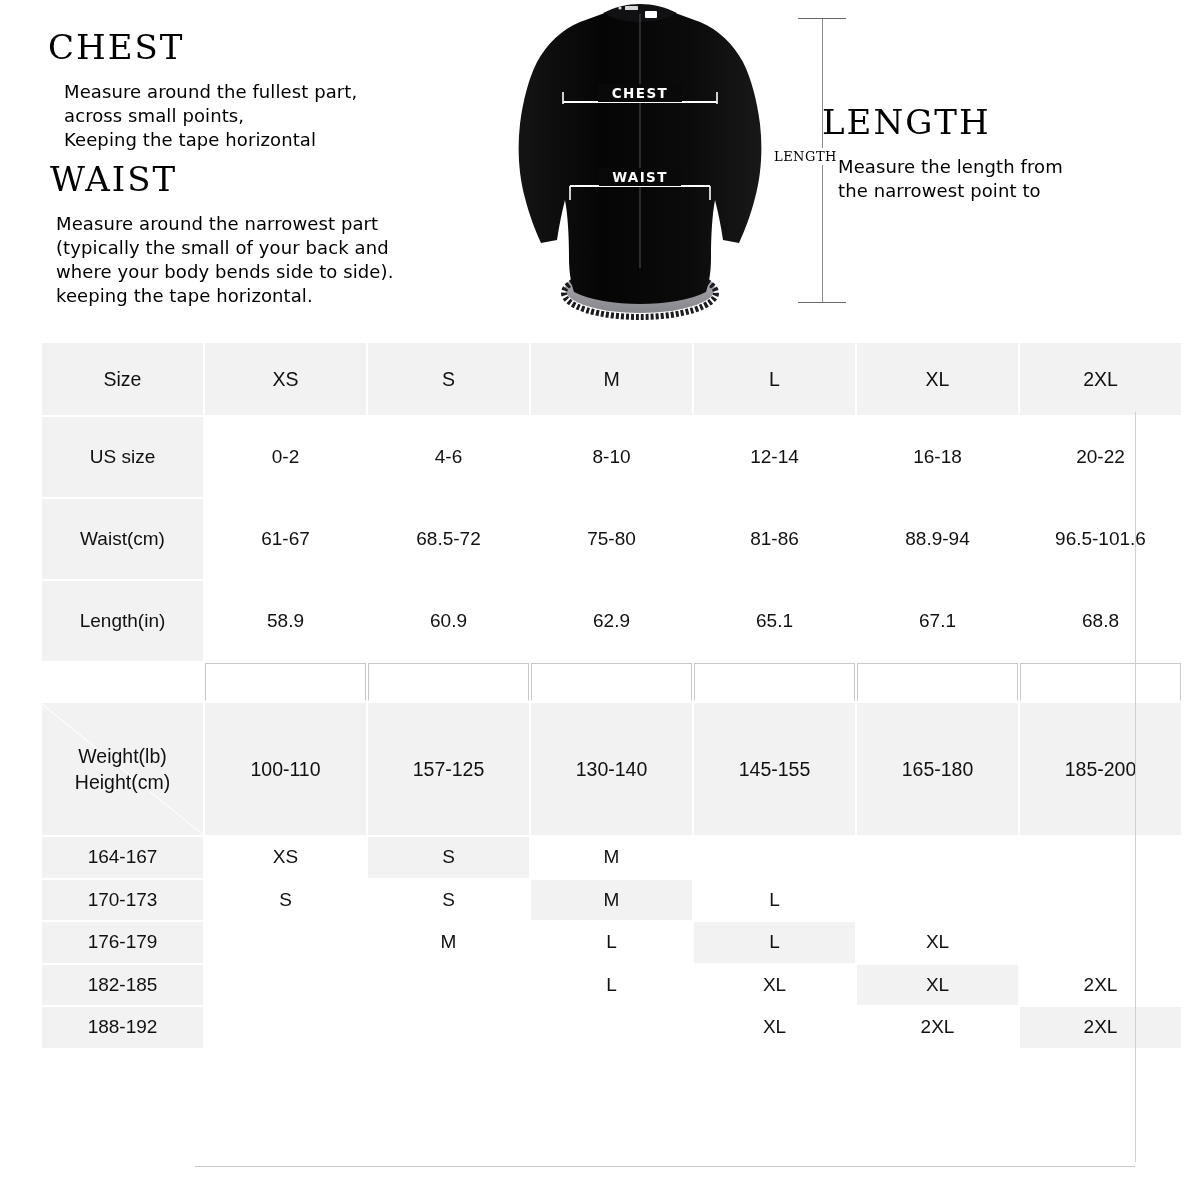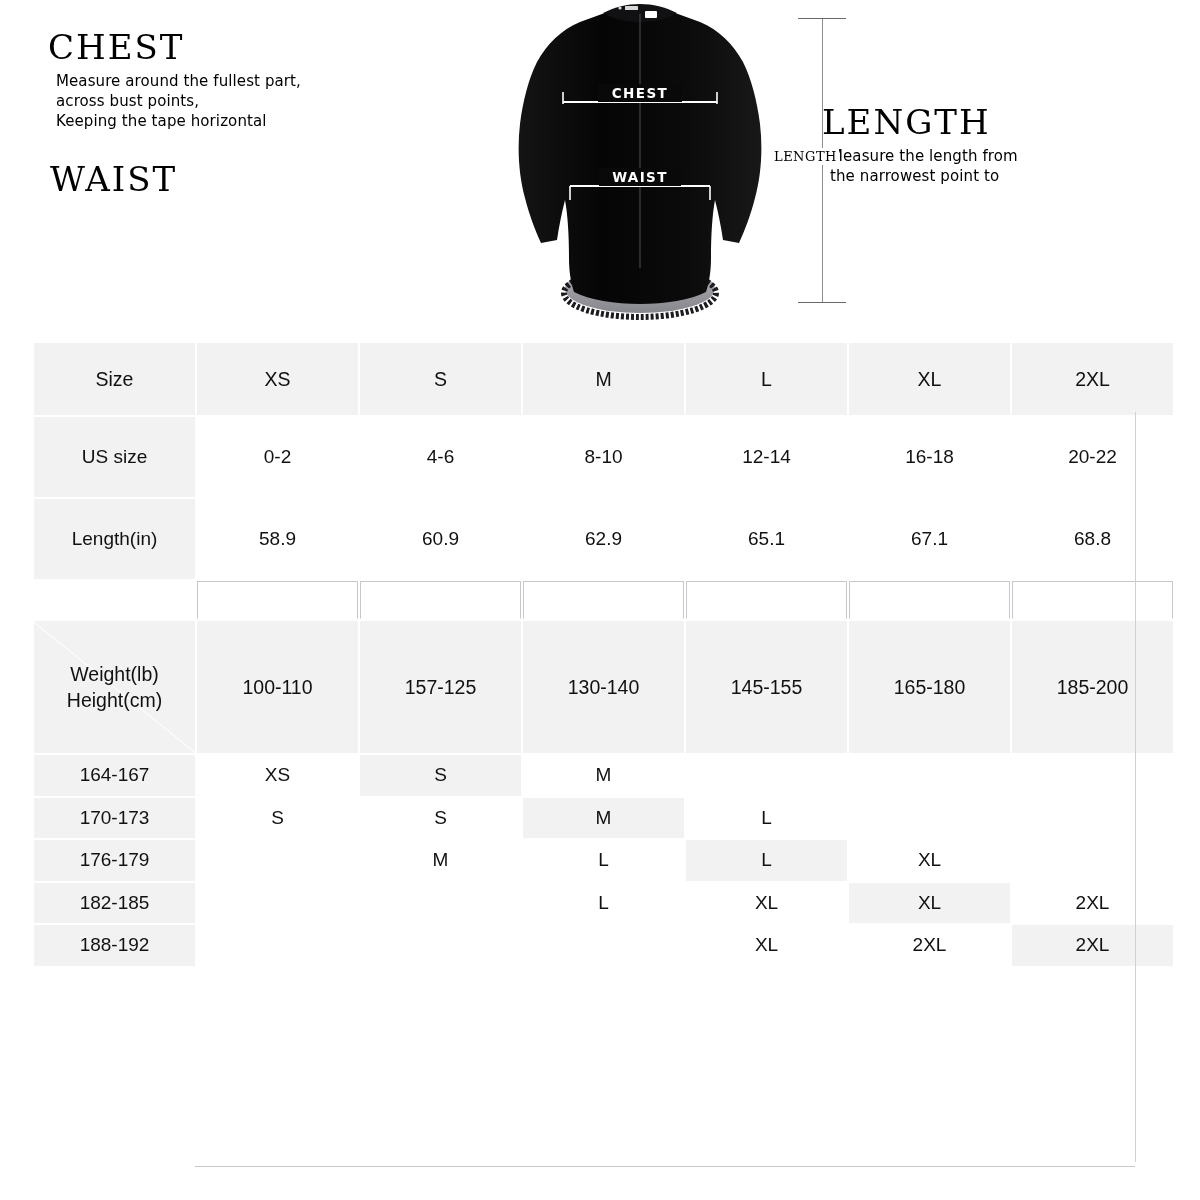--- a/index.html
+++ b/index.html
@@ -34,23 +34,23 @@
     font-family: "DejaVu Serif", serif;
     font-size: 34px;
     letter-spacing: 2px;
     line-height: 1.0;
     margin: 0 0 6px 0;
     font-weight: 400;
   }
   .mb-title.indent-sm { margin-left: 10px; }
   .mb-body {
     font-family: "DejaVu Sans", sans-serif;
-    font-size: 15px;
+    font-size: 18px;
     line-height: 1.33;
-    margin: 8px;
+    margin: 16px;
     letter-spacing: 0.1px;
   }
   .mb-body span { display: block; }
 
   
   .garment-wrap {
     position: absolute;
     left: 495px;
     top: 0px;
     width: 290px;
@@ -90,21 +90,21 @@
     font-size: 13px;
     letter-spacing: 0.5px;
     background: #ffffff;
     padding: 1px 2px;
     white-space: nowrap;
   }
 
   
   .chart {
     position: absolute;
-    left: 32px;
+    left: 40px;
     top: 341px;
     width: 1137px;
   }
   table.sizes {
     border-collapse: separate;
     border-spacing: 2px 2px;
     width: 1137px;
     table-layout: fixed;
   }
   table.sizes td {
@@ -183,27 +183,33 @@
 </style>
 </head>
 <body>
 
 <div class="top-area">
 
   <div class="measure-block mb-chest">
     <p class="mb-title">CHEST</p>
     <p class="mb-body">
       <span>Measure around the fullest part,</span>
-      <span>across bust points,</span>
+      <span>across small points,</span>
       <span>Keeping the tape horizontal</span>
     </p>
   </div>
 
   <div class="measure-block mb-waist">
     <p class="mb-title indent-sm">WAIST</p>
+    <p class="mb-body">
+      <span>Measure around the narrowest part</span>
+      <span>(typically the small of your back and</span>
+      <span>where your body bends side to side).</span>
+      <span>keeping the tape horizontal.</span>
+    </p>
   </div>
 
   <div class="measure-block mb-length">
     <p class="mb-title">LENGTH</p>
     <p class="mb-body">
       <span>Measure the length from</span>
       <span>the narrowest point to</span>
     </p>
   </div>
 
@@ -312,20 +318,29 @@
       <tr class="r-data">
         <td class="shaded">US size</td>
         <td>0-2</td>
         <td>4-6</td>
         <td>8-10</td>
         <td>12-14</td>
         <td>16-18</td>
         <td>20-22</td>
       </tr>
 
+      <tr class="r-data">
+        <td class="shaded">Waist(cm)</td>
+        <td>61-67</td>
+        <td>68.5-72</td>
+        <td>75-80</td>
+        <td>81-86</td>
+        <td>88.9-94</td>
+        <td>96.5-101.6</td>
+      </tr>
 
 
       <tr class="r-data">
         <td class="shaded">Length(in)</td>
         <td>58.9</td>
         <td>60.9</td>
         <td>62.9</td>
         <td>65.1</td>
         <td>67.1</td>
         <td>68.8</td>

